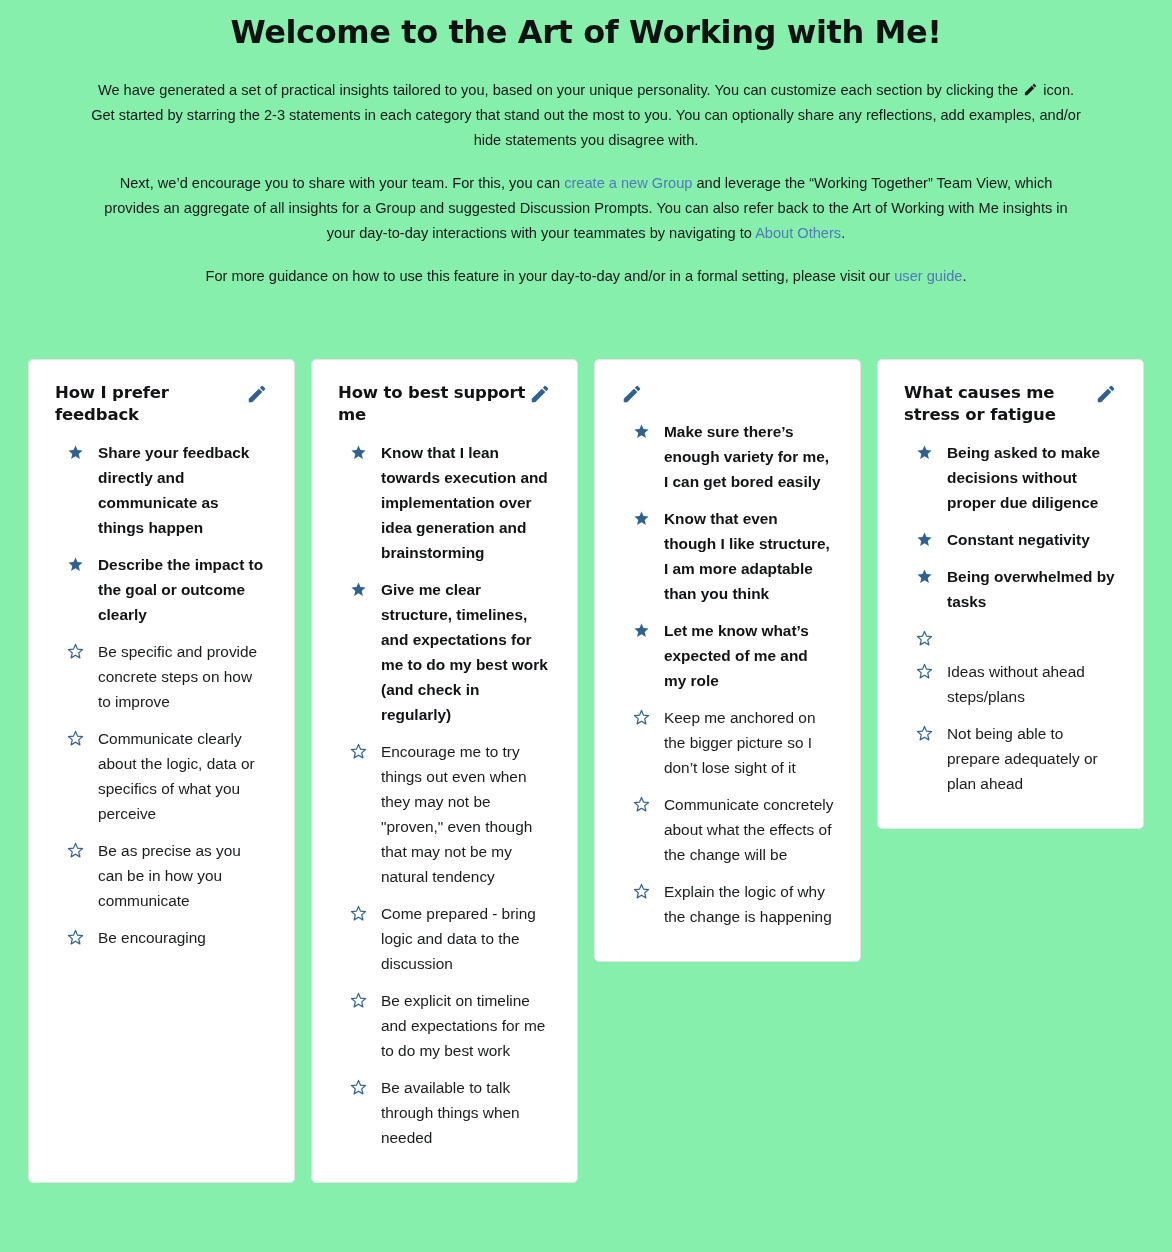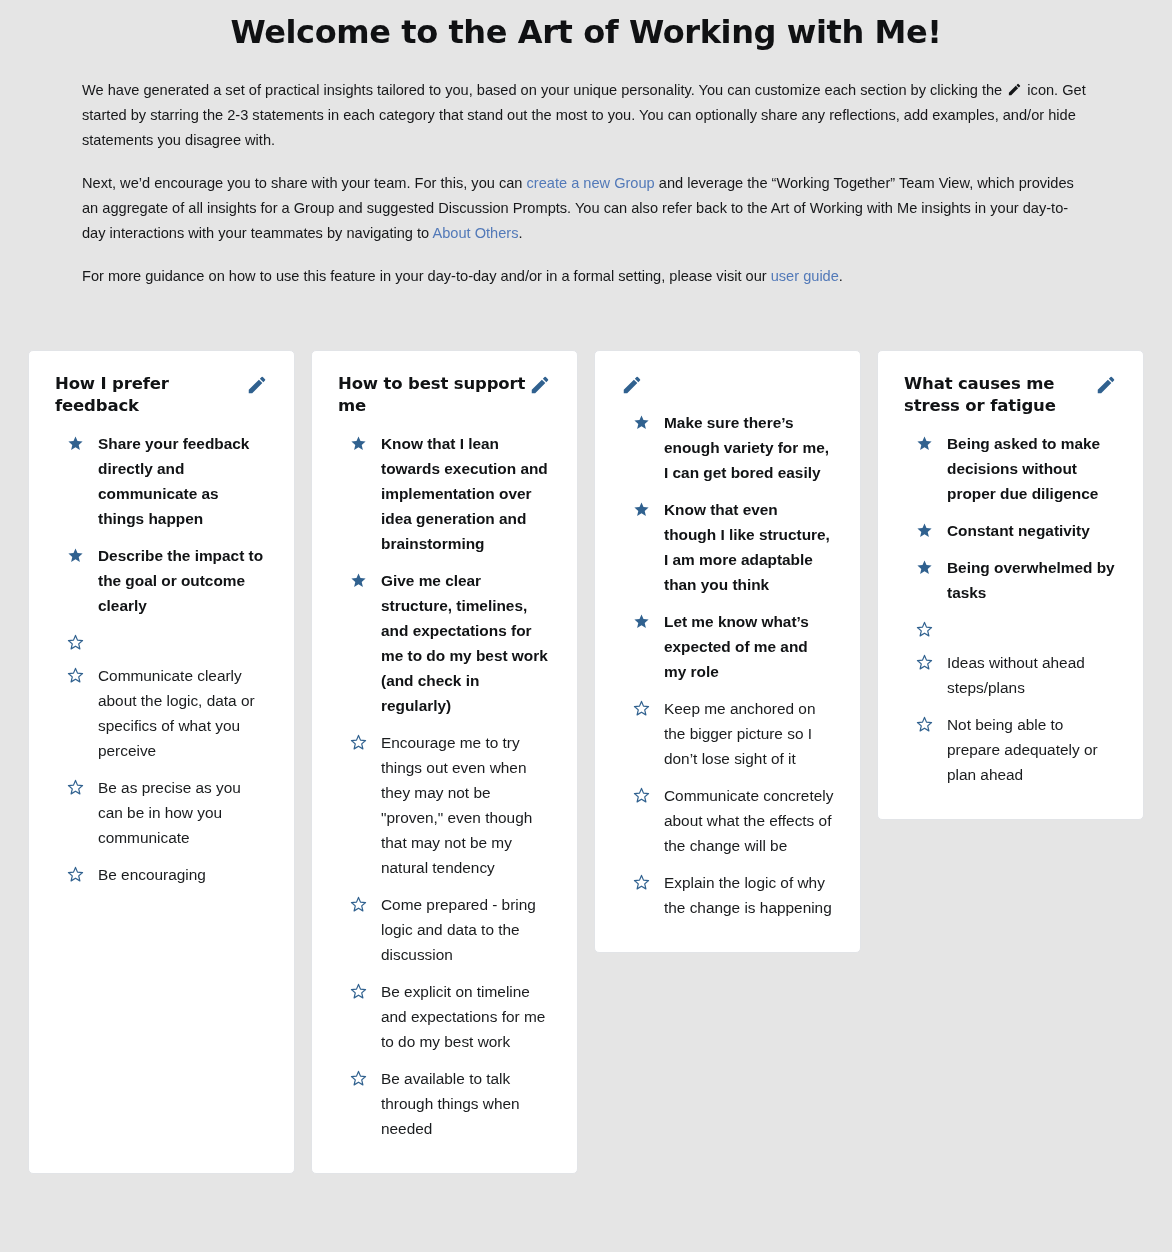--- a/index.html
+++ b/index.html
@@ -8,45 +8,45 @@
     margin: 0;
     padding: 0;
     width: 1172px;
     background: #ffffff;
     font-family: "Liberation Sans", sans-serif;
     color: #17181a;
   }
   .page {
     width: 1172px;
     min-height: 1252px;
-    background: #e5e5e5;
+    background: #86efac;
     position: relative;
   }
 
   
   .intro {
     padding: 0 60px;
   }
   .page-title {
     font-family: "DejaVu Sans", sans-serif;
     font-size: 32px;
     font-weight: bold;
     letter-spacing: -0.4px;
     text-align: center;
     margin: 0;
     padding-top: 13px;
     line-height: 38px;
     color: #101113;
   }
   .intro-para {
-    text-align: left;
+    text-align: center;
     font-size: 14.6px;
     line-height: 25px;
     color: #17181a;
-    margin: 0;
+    margin: 9px;
     padding: 0 22px;
   }
   .p1 { margin-top: 27px; }
   .p2 { margin-top: 18px; }
   .p3 { margin-top: 18px; }
   .link {
     color: #5279b8;
     text-decoration: none;
     cursor: pointer;
   }
@@ -186,20 +186,21 @@
               </svg>
             </span>
           <span class="stmt-text">Describe the impact to the goal or outcome clearly</span>
         </li>
         <li class="stmt">
           <span class="star">
               <svg width="17" height="17" viewBox="0 0 24 24">
                 <path d="M12 17.27l-6.18 3.73 1.64-7.03L2 9.24l7.19-.61L12 2l2.81 6.63 7.19.61-5.46 4.73 1.64 7.03z" fill="none" stroke="#30618f" stroke-width="1.7" stroke-linejoin="round"></path>
               </svg>
             </span>
+          <span class="stmt-text">Be specific and provide concrete steps on how to improve</span>
         </li>
         <li class="stmt">
           <span class="star">
               <svg width="17" height="17" viewBox="0 0 24 24">
                 <path d="M12 17.27l-6.18 3.73 1.64-7.03L2 9.24l7.19-.61L12 2l2.81 6.63 7.19.61-5.46 4.73 1.64 7.03z" fill="none" stroke="#30618f" stroke-width="1.7" stroke-linejoin="round"></path>
               </svg>
             </span>
           <span class="stmt-text">Communicate clearly about the logic, data or specifics of what you perceive</span>
         </li>
         <li class="stmt">

